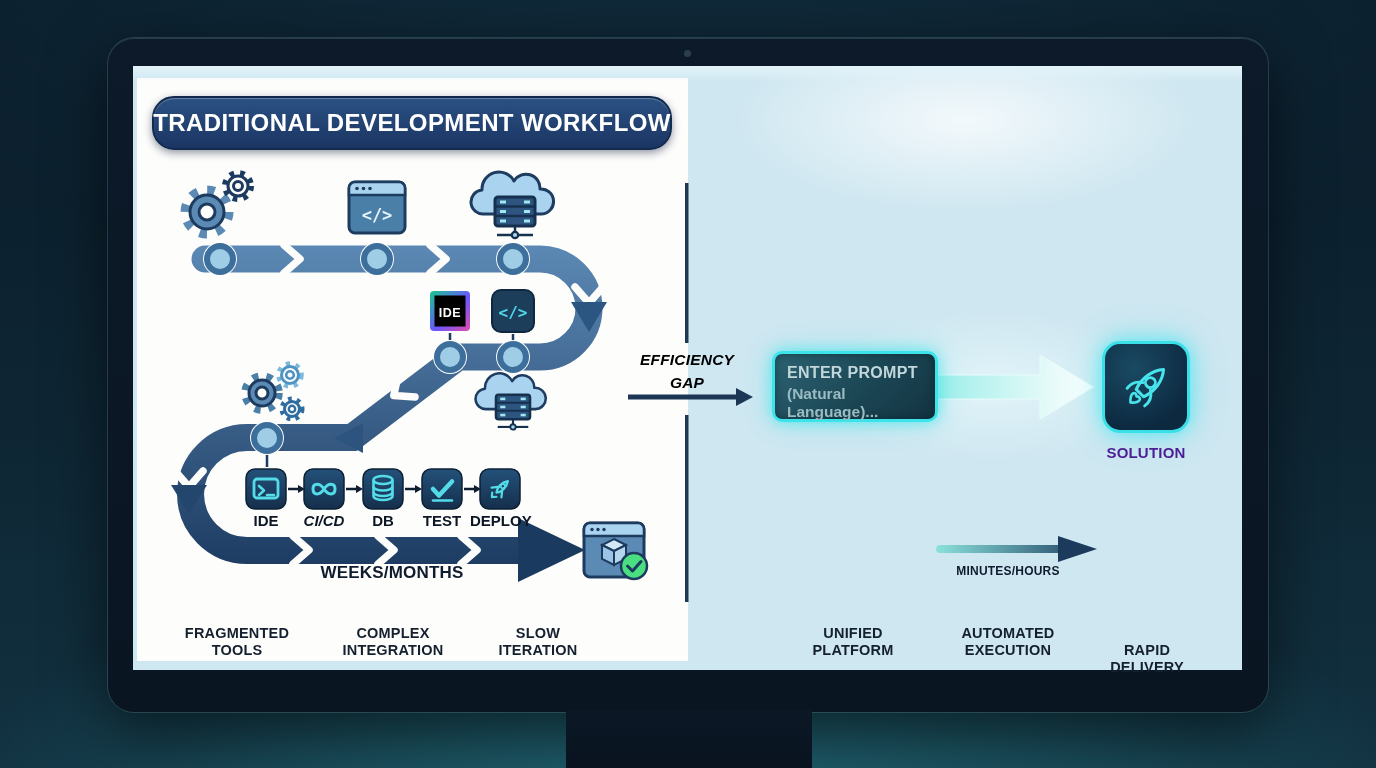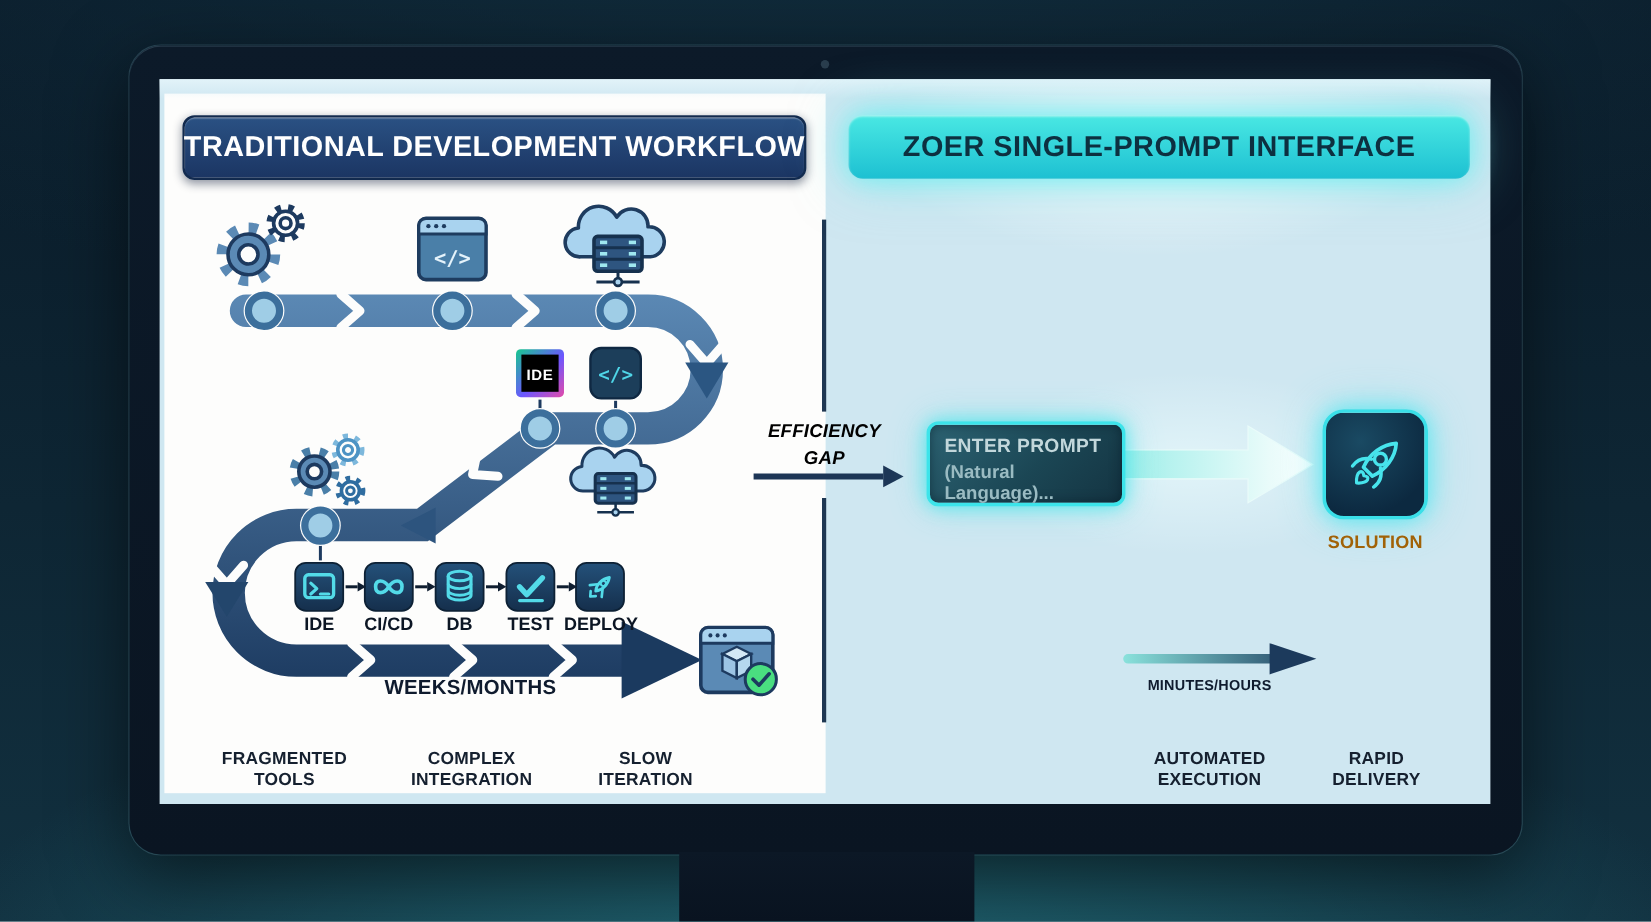--- a/index.html
+++ b/index.html
@@ -32,21 +32,21 @@
   .panel-left{position:absolute;left:137px;top:78px;width:551px;height:583px;background:#fdfdfc;}
   .panel-right-glow{position:absolute;left:688px;top:66px;width:554px;height:604px;pointer-events:none;
     background:
       radial-gradient(60% 22% at 50% 9%, rgba(255,255,255,.75), rgba(255,255,255,0) 70%),
       radial-gradient(45% 18% at 55% 53%, rgba(240,255,255,.55), rgba(240,255,255,0) 70%);}
   .hdr{
     position:absolute;display:flex;align-items:center;justify-content:center;
     font-weight:bold;font-size:24px;letter-spacing:.4px;white-space:nowrap;
   }
   .hdr-left{
-    left:152px;top:96px;width:520px;height:54px;border-radius:10px;color:#ffffff;
+    left:152px;top:96px;width:520px;height:54px;border-radius:22px;color:#ffffff;
     background:linear-gradient(180deg,#2a5183,#1b3563);
     box-shadow:inset 0 1px 1px rgba(255,255,255,.3), 0 3px 8px rgba(10,25,50,.45);
     border:2px solid #122a4e;box-sizing:border-box;
   }
   .hdr-right{
     left:707px;top:96px;width:518px;height:53px;border-radius:12px;color:#0d3040;
     background:linear-gradient(180deg,#49e8e3,#1dc0d2);
     box-shadow:0 0 22px rgba(110,238,240,.95), 0 0 46px rgba(110,238,240,.5), inset 0 1px 2px rgba(255,255,255,.6);
   }
   .lbl{position:absolute;font-weight:bold;color:#15202f;text-align:center;letter-spacing:.2px;}
@@ -83,21 +83,20 @@
   <div class="monitor"></div>
   <div class="stand"></div>
   <div class="camera-dot"></div>
 
   <div class="screen"></div>
   <div class="panel-left"></div>
   <div class="panel-right-glow"></div>
   <div class="screen-top-sheen"></div>
 
   <div class="hdr hdr-left txt">TRADITIONAL DEVELOPMENT WORKFLOW</div>
-  <div class="hdr hdr-right txt">ZOER SINGLE-PROMPT INTERFACE</div>
 
   <svg class="diagram-svg" width="1109" height="604" viewBox="133 66 1109 604">
     <defs>
       <linearGradient id="gradPath" x1="0" y1="230" x2="0" y2="575" gradientUnits="userSpaceOnUse">
         <stop offset="0" stop-color="#5e8cb8"></stop>
           <stop offset="1" stop-color="#1c3a60"></stop>
       </linearGradient>
       <linearGradient id="gradTile" x1="0" y1="0" x2="0" y2="1">
         <stop offset="0" stop-color="#24517a"></stop>
           <stop offset="1" stop-color="#152f4c"></stop>
@@ -327,44 +326,48 @@
       </g>
     </svg>
   </div>
 
   <div class="lbl gap-lbl txt">
     <span class="ln">EFFICIENCY</span>
     <span class="ln">GAP</span>
   </div>
 
   <div class="step-lbl txt" style="left:236px;">IDE</div>
-  <div class="step-lbl txt" style="left:294px;">CI/CD</div>
+  <div class="step-lbl txt" style="left:294px;font-style:italic;">CI/CD</div>
   <div class="step-lbl txt" style="left:353px;">DB</div>
   <div class="step-lbl txt" style="left:412px;">TEST</div>
   <div class="step-lbl txt" style="left:470px;">DEPLOY</div>
 
   <div class="lbl duration txt" style="left:292px;top:563px;width:200px;">WEEKS/MONTHS</div>
   <div class="lbl duration txt" style="left:908px;top:564px;width:200px;font-size:12px;">MINUTES/HOURS</div>
 
-  <div class="lbl txt" style="left:1102px;top:444px;width:88px;font-size:15px;color:#a16207;">SOLUTION</div>
+  <div class="lbl txt" style="left:1102px;top:444px;width:88px;font-size:15px;color:#4c1d95;">SOLUTION</div>
 
   <div class="lbl footer txt" style="left:157px;top:597px;width:160px;">
     <span class="ln">FRAGMENTED</span>
       <span class="ln">TOOLS</span>
   </div>
   <div class="lbl footer txt" style="left:313px;top:597px;width:160px;">
     <span class="ln">COMPLEX</span>
       <span class="ln">INTEGRATION</span>
   </div>
   <div class="lbl footer txt" style="left:458px;top:597px;width:160px;">
     <span class="ln">SLOW</span>
       <span class="ln">ITERATION</span>
   </div>
+  <div class="lbl footer txt" style="left:773px;top:597px;width:160px;">
+    <span class="ln">UNIFIED</span>
+      <span class="ln">PLATFORM</span>
+  </div>
   <div class="lbl footer txt" style="left:928px;top:597px;width:160px;">
     <span class="ln">AUTOMATED</span>
       <span class="ln">EXECUTION</span>
   </div>
-  <div class="lbl footer txt" style="left:1067px;top:597px;width:160px;">
+  <div class="lbl footer txt" style="left:1067px;top:614px;width:160px;">
     <span class="ln">RAPID</span>
       <span class="ln">DELIVERY</span>
   </div>
 
 </div>
 
 </body></html>

